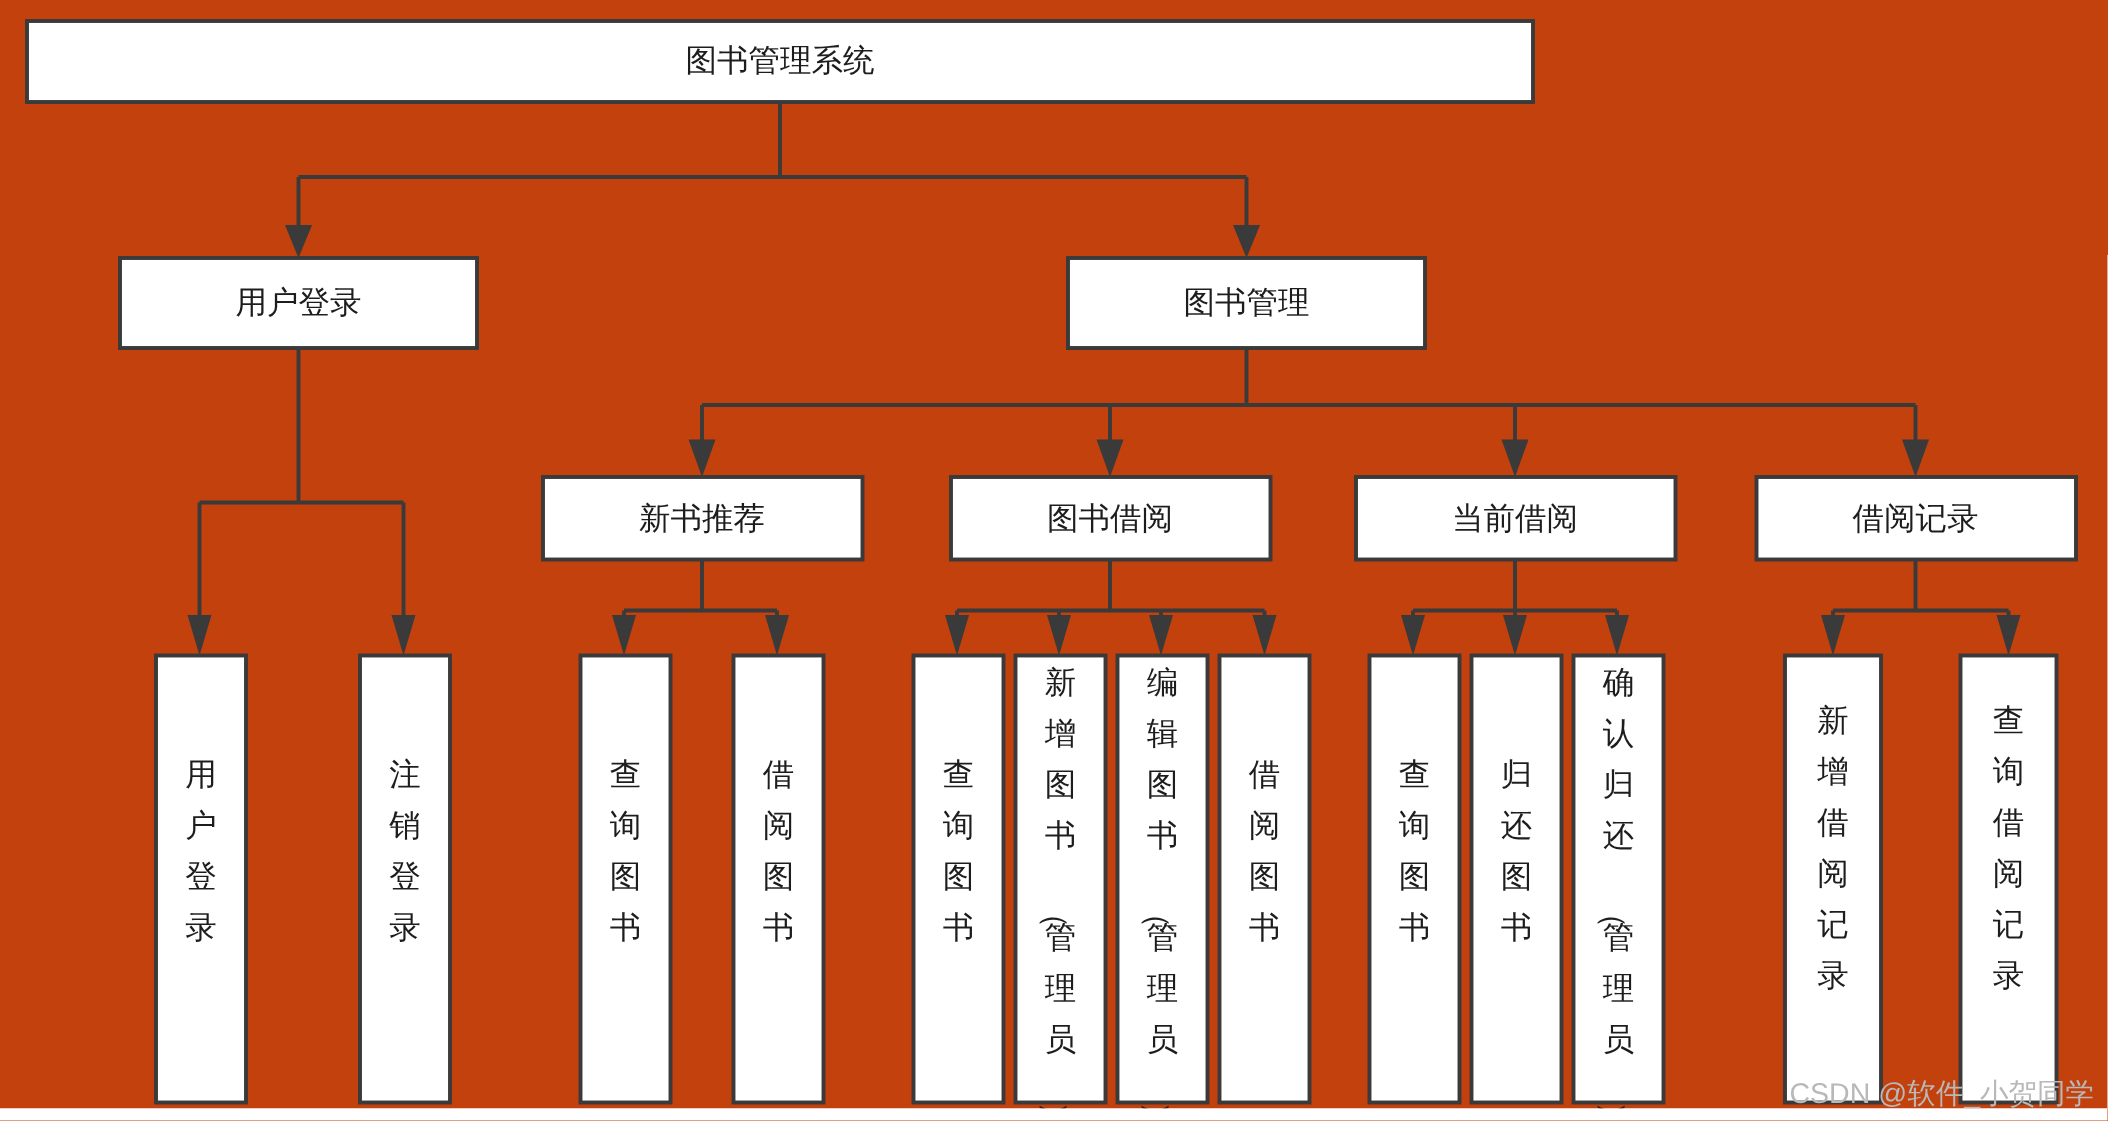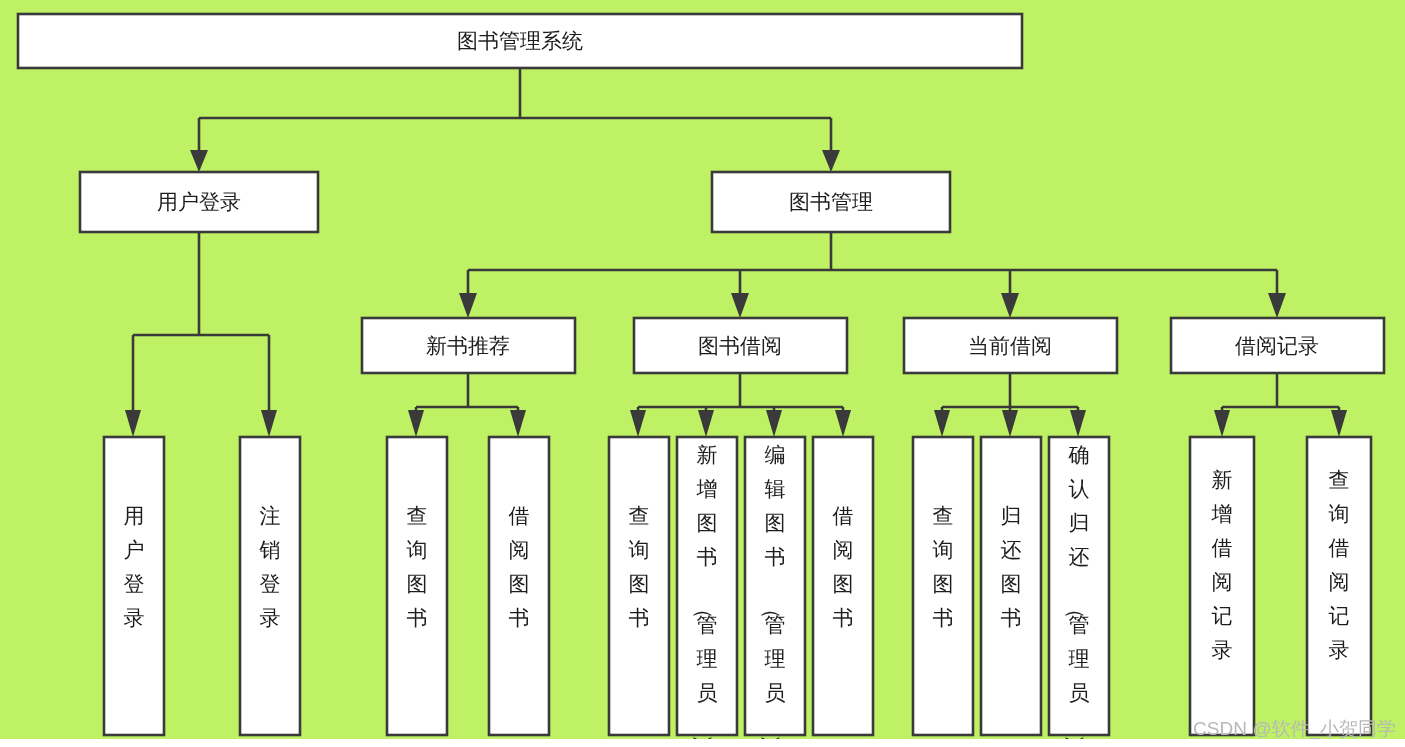--- a/index.html
+++ b/index.html
@@ -8,21 +8,21 @@
     padding: 0;
     background: #ffffff;
   }
   body {
     font-family: "Liberation Sans", "DejaVu Sans", sans-serif;
   }
   #diagram-root {
     position: relative;
     width: 1405px;
     height: 739px;
-    background: #bef264;
+    background: #c2410c;
     overflow: hidden;
   }
   svg.diagram-canvas {
     position: absolute;
     left: 0;
     top: 0;
     width: 1405px;
     height: 747px;
     display: block;
   }

